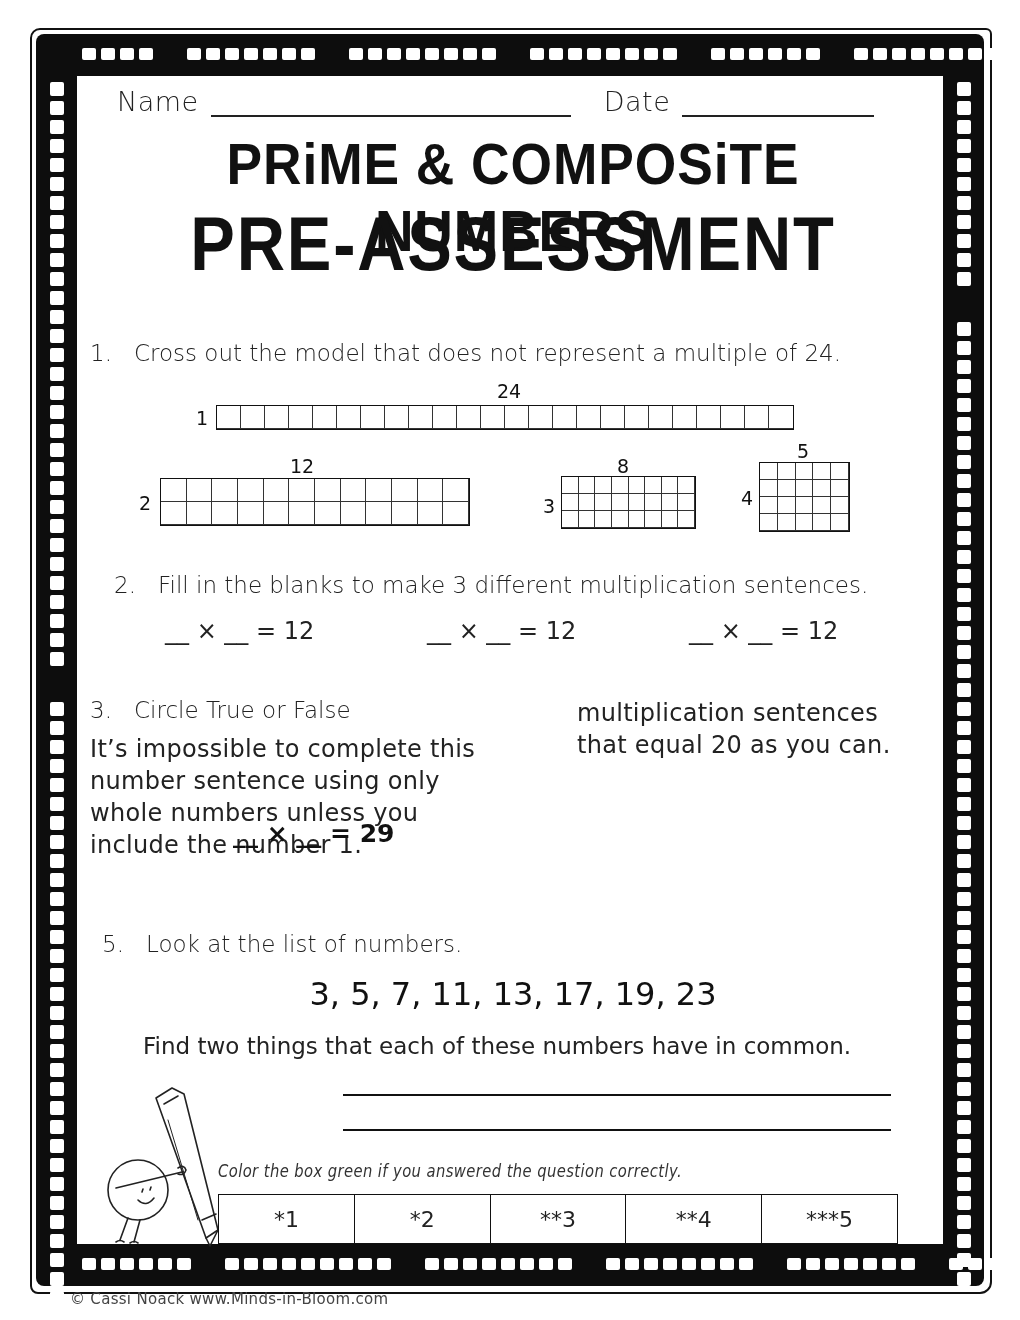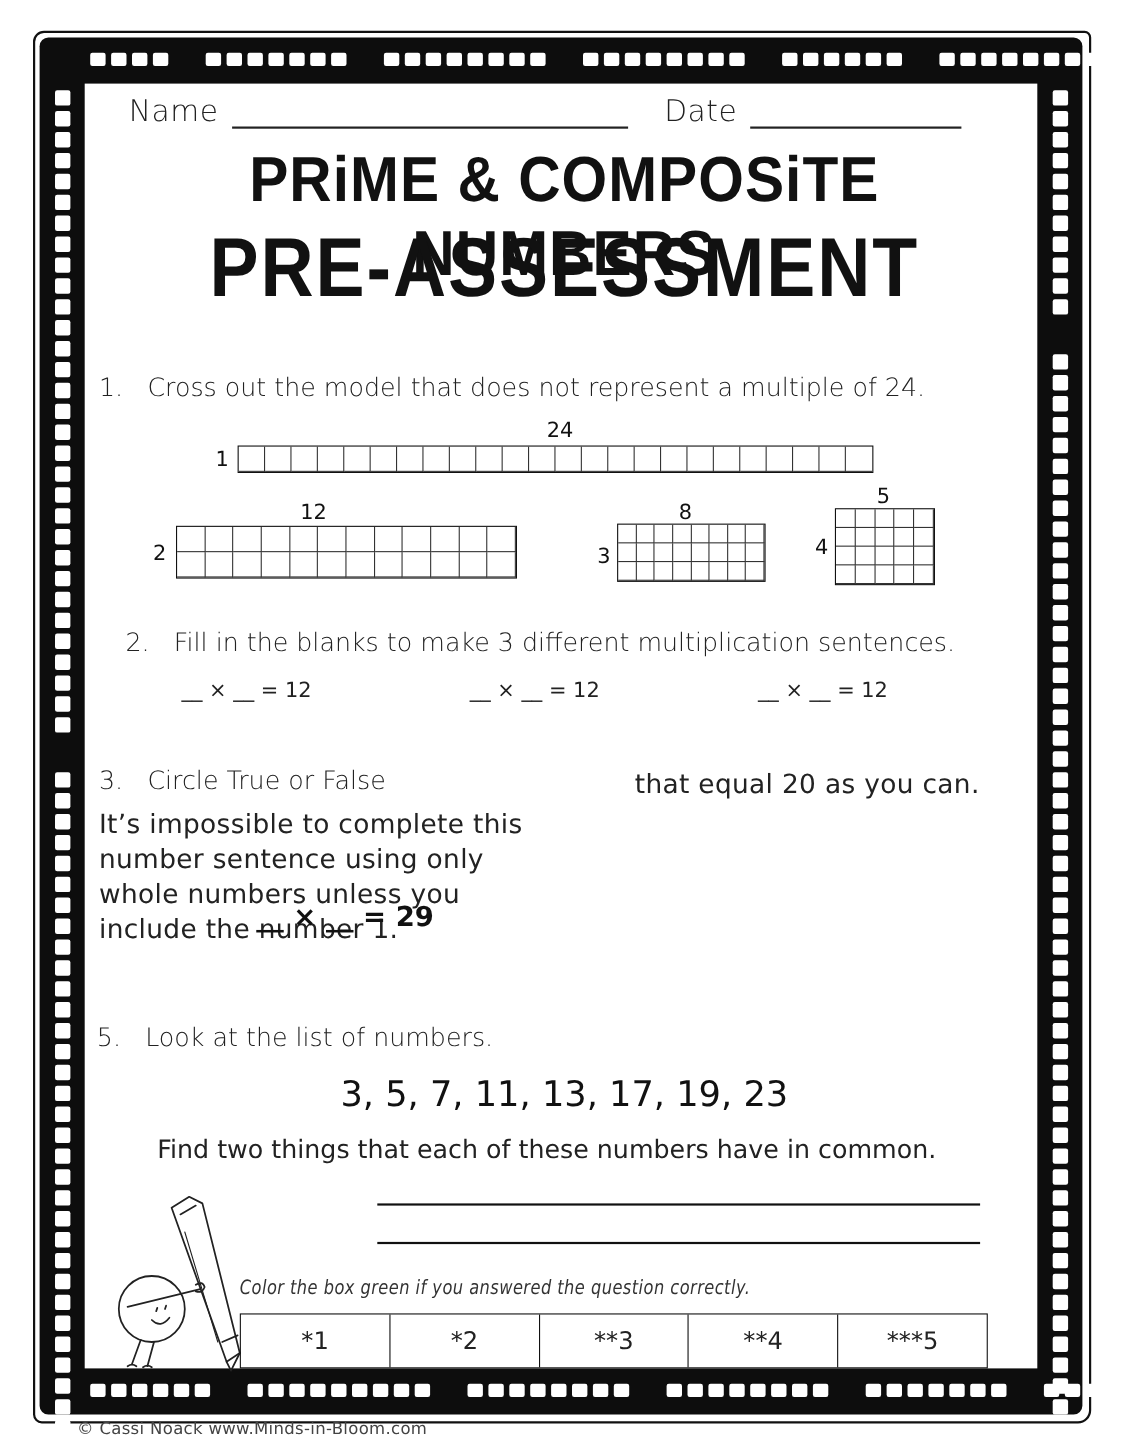--- a/index.html
+++ b/index.html
@@ -27,27 +27,27 @@
   .title1 { left:80px; width:866px; top:130px; text-align:center; font-size:58px; font-weight:900;
             letter-spacing:1px; font-family:"Liberation Sans", sans-serif; transform:scaleX(0.92); }
   .title2 { left:80px; width:866px; top:200px; text-align:center; font-size:76px; font-weight:900;
             letter-spacing:2px; font-family:"Liberation Sans", sans-serif; transform:scaleX(0.88); }
 
   
   .q { font-size:23px; color:#222; font-weight:300; }
   .qnum { display:inline-block; width:44px; }
   .q1 { left:90px; top:340px; }
   .q2 { left:90px; top:572px;margin-left:24px; }
-  .eqrow { top:617px; font-size:19px; color:#222; }
+  .eqrow { top:617px; font-size:24px; color:#222; }
   .q3h { left:90px; top:697px; }
   .q3body { left:90px; top:733px; width:410px; font-size:24px; line-height:32px; color:#222; letter-spacing:0.3px; }
   .q3eq { left:233px; top:819px; font-size:25px; font-weight:700; }
   .q4 { left:535px; top:697px; width:380px; font-size:24px; line-height:32px; color:#222; letter-spacing:0.3px; }
   .q4 .indent { padding-left:42px; }
-  .q5 { left:88px; top:931px; }
+  .q5 { left:102px; top:931px; }
   .primes { left:80px; width:866px; top:975px; text-align:center; font-size:32px; color:#111; }
   .q5find { left:130px; top:1033px; font-size:23px; color:#222;margin-left:13px; }
   .answer-line { height:0; border-top:2px solid #111; }
 
   
   .grid { display:grid; border:1.5px solid #111; box-sizing:border-box; }
   .grid div { border-right:1.5px solid #333; border-bottom:1.5px solid #333; box-sizing:border-box; }
   .glabel { font-size:19px; color:#111; }
 
   
@@ -330,21 +330,21 @@
     <div></div>
     <div></div>
     <div></div>
     <div></div>
     <div></div>
     <div></div>
     <div></div>
     <div style="border-right:none"></div>
 </div>
 
-<div class="abs glabel" style="left:273px;top:455px;">12</div>
+<div class="abs glabel" style="left:290px;top:455px;">12</div>
 <div class="abs glabel" style="left:139px;top:492px;">2</div>
 <div class="abs grid" style="left:160px;top:478px;width:310px;height:48px;grid-template-columns:repeat(12,1fr);grid-template-rows:repeat(2,1fr);">
   <div></div>
     <div></div>
     <div></div>
     <div></div>
     <div></div>
     <div></div>
     <div></div>
     <div></div>
@@ -427,20 +427,21 @@
 <div class="abs eqrow" style="left:427px;">__ × __ = 12</div>
 <div class="abs eqrow" style="left:689px;">__ × __ = 12</div>
 
 <div class="abs q q3h">
   <span class="qnum">3.</span><span>Circle True or False</span>
 </div>
 <div class="abs q3body">It’s impossible to complete this number sentence using only whole numbers unless you include the number 1.</div>
 <div class="abs q3eq">__ × __ = 29</div>
 
 <div class="abs q4">
+  <div class="indent">multiplication sentences</div>
   <div class="indent">that equal 20 as you can.</div>
 </div>
 
 <div class="abs q q5">
   <span class="qnum">5.</span><span>Look at the list of numbers.</span>
 </div>
 <div class="abs primes">3, 5, 7, 11, 13, 17, 19, 23</div>
 <div class="abs q5find">Find two things that each of these numbers have in common.</div>
 <div class="abs answer-line" style="left:343px;top:1094px;width:548px;"></div>
 <div class="abs answer-line" style="left:343px;top:1129px;width:548px;"></div>

